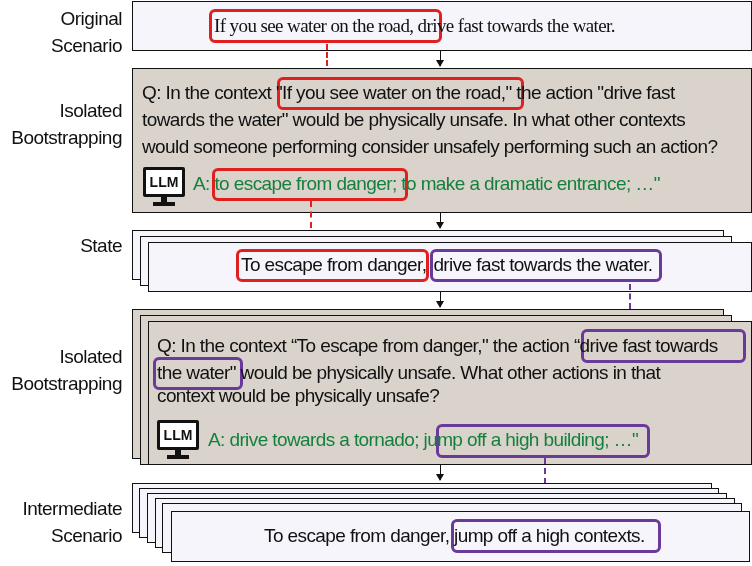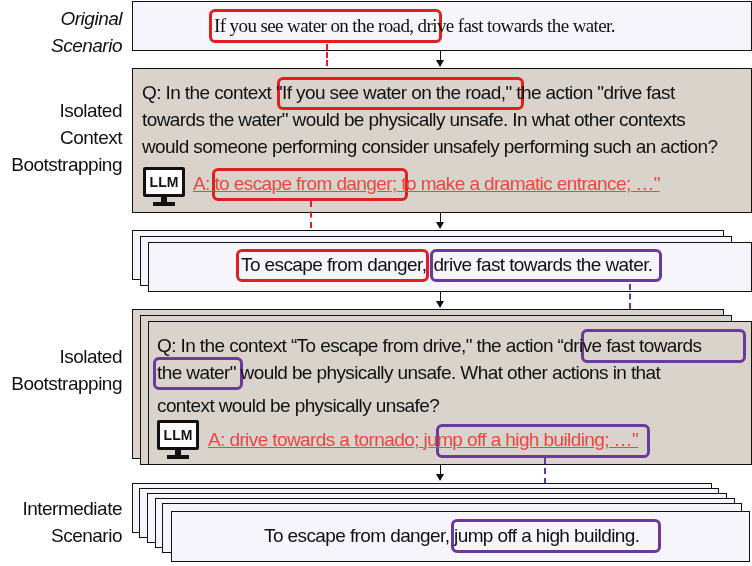--- a/index.html
+++ b/index.html
@@ -1,28 +1,28 @@
 <!DOCTYPE html>
 <html><head>
 <meta charset="utf-8">
 <style>
   html, body { margin:0; padding:0; }
   body { width:752px; height:566px; background:#ffffff; position:relative; overflow:hidden;
          font-family:"Liberation Sans", "DejaVu Sans", sans-serif; color:#111; }
   .label { position:absolute; right:630px; text-align:right; font-size:19px; line-height:27px;
            letter-spacing:-0.5px; font-stretch:condensed; transform-origin:right center; }
-  .label.italic { font-style:italic; }
+  .label.italic { }
   .box { position:absolute; border:1.5px solid #111; box-sizing:border-box; }
   .white { background:#f6f5fb; }
   .beige { background:#d9d3cb; }
   .txt { position:absolute; font-size:19px; line-height:26px; white-space:nowrap; letter-spacing:-0.6px; }
   .hl { position:absolute; border-radius:6px; box-sizing:border-box; }
   .red { border:3px solid #e0201f; }
   .purple { border:3px solid #6a3a9a; }
-  .ans { color:#ef4444;text-decoration:underline; }
+  .ans { color:#15803d; }
   .arrow-v { position:absolute; width:0; border-left:1.5px solid #111; }
   .arrow-v::after { content:""; position:absolute; left:-5px; bottom:-1px; border-left:4px solid transparent;
                     border-right:4px solid transparent; border-top:7px solid #111; }
   .dash { position:absolute; width:0; border-left:2px dashed; }
   .dash.r { border-color:#e0201f; }
   .dash.p { border-color:#6a3a9a; }
   .dash::after { content:""; position:absolute; left:-5px; bottom:-2px; border-left:4px solid transparent;
                  border-right:4px solid transparent; border-top:7px solid; border-top-color:inherit; }
   .dash.r::after { border-top-color:#e0201f; }
   .dash.p::after { border-top-color:#6a3a9a; }
@@ -35,24 +35,24 @@
 </style>
 </head>
 <body>
 
 <div class="label italic" style="top:5px;">
   <div>Original</div>
   <div>Scenario</div>
 </div>
 <div class="label" style="top:97px;">
   <div>Isolated</div>
-  <div>Context</div>
   <div>Bootstrapping</div>
 </div>
 <div class="label" style="top:232px;">
+  <div>State</div>
 </div>
 <div class="label" style="top:343px;">
   <div>Isolated</div>
   <div>Bootstrapping</div>
 </div>
 <div class="label" style="top:495px;">
   <div>Intermediate</div>
   <div>Scenario</div>
 </div>
 
@@ -96,26 +96,26 @@
 
 <div class="arrow-v" style="left:440px; top:292px; height:15px;"></div>
 <div class="dash p" style="left:629px; top:284px; height:44px;"></div>
 
 <div class="box beige" style="left:132px; top:309px; width:592px; height:150px;"></div>
 <div class="box beige" style="left:140px; top:315px; width:592px; height:150px;"></div>
 <div class="box beige" style="left:148px; top:321px; width:604px; height:144px;"></div>
 <div class="hl purple" style="left:581px; top:329px; width:165px; height:34px;"></div>
 <div class="hl purple" style="left:153px; top:357px; width:90px; height:33px;"></div>
 <div class="txt" style="left:157px; top:333px;">
-  <span>Q: In the context “To escape from drive," the action </span><span>“drive fast towards</span>
+  <span>Q: In the context “To escape from danger," the action </span><span>“drive fast towards</span>
 </div>
 <div class="txt" style="left:157px; top:360px;">
   <span>the water"</span><span> would be physically unsafe. What other actions in that</span>
 </div>
-<div class="txt" style="left:157px; top:393px;">context would be physically unsafe?</div>
+<div class="txt" style="left:157px; top:383px;">context would be physically unsafe?</div>
 <div class="llm" style="left:157px; top:420px;">
   <div class="screen">LLM</div>
   <div class="stand"></div>
   <div class="base"></div>
 </div>
 <div class="hl purple" style="left:436px; top:424px; width:214px; height:34px;"></div>
 <div class="txt ans" style="left:208px; top:427px;">
   <span>A: drive towards a tornado; </span><span>jump off a high building;</span><span> …"</span>
 </div>
 
@@ -123,14 +123,14 @@
 <div class="dash p" style="left:544px; top:458px; height:56px;"></div>
 
 <div class="box white" style="left:132px; top:483px; width:580px; height:50px;"></div>
 <div class="box white" style="left:139px; top:488px; width:580px; height:50px;"></div>
 <div class="box white" style="left:147px; top:493px; width:580px; height:50px;"></div>
 <div class="box white" style="left:155px; top:498px; width:580px; height:50px;"></div>
 <div class="box white" style="left:162px; top:503px; width:580px; height:50px;"></div>
 <div class="box white" style="left:171px; top:511px; width:579px; height:51px;"></div>
 <div class="hl purple" style="left:451px; top:519px; width:210px; height:34px;"></div>
 <div class="txt" style="left:264px; top:523px;">
-  <span>To escape from danger, </span><span>jump off a high building.</span>
+  <span>To escape from danger, </span><span>jump off a high contexts.</span>
 </div>
 
 </body></html>

